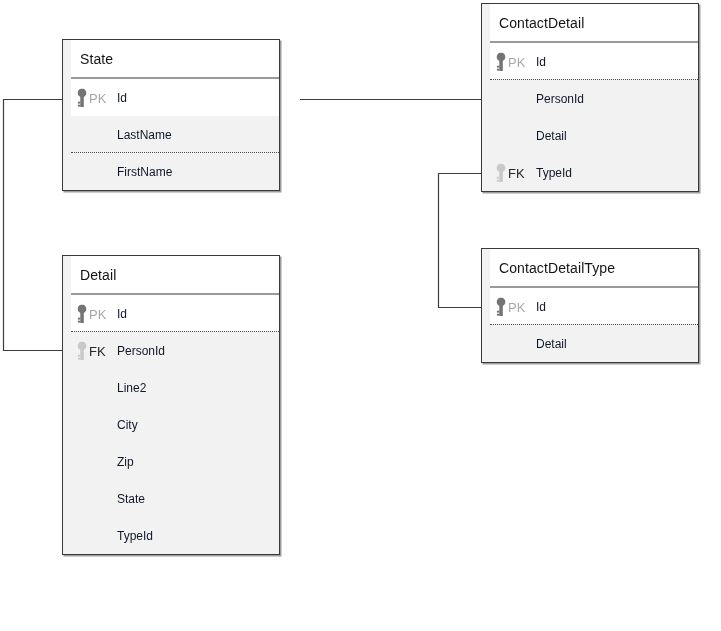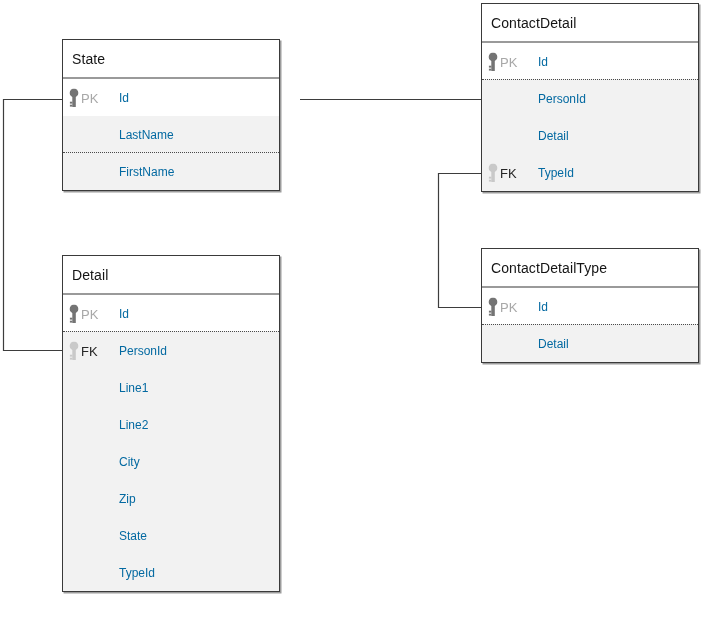--- a/index.html
+++ b/index.html
@@ -28,20 +28,21 @@
   }
   
   .table {
     position: absolute;
     box-sizing: border-box;
     width: 218px;
     border: 1.5px solid #3a3a3a;
     background: #f2f2f2;
     box-shadow: 1.5px 1.5px 0 #9c9c9c;
     z-index: 2;
+    padding-left: 8px;
   }
   .t-header {
     height: 37px;
     background: #ffffff;
     border-bottom: 2px solid #9a9a9a;
     display: flex;
     align-items: center;
     padding-left: 9px;
     font-size: 14px;
     color: #141414;
@@ -64,24 +65,24 @@
   .pk-icon { color: #747474; }
   .fk-icon { color: #c9c9c9; }
   .key-label {
     position: absolute; left: 18px; top: 50%;
     transform: translateY(-50%);
     font-size: 13px;
   }
   .pk-label { color: #a8a8a8; }
   .fk-label { color: #262626; }
   .col-name {
-    position: absolute; left: 56px; top: 50%;
+    position: absolute; left: 46px; top: 50%;
     transform: translateY(-50%);
     font-size: 12px;
-    color: #0369a1;
+    color: #0f172a;
   }
   
   #tbl-person            { left: 62px;  top: 39px;  }
   #tbl-contact-detail    { left: 481px; top: 3px;   }
   #tbl-address           { left: 62px;  top: 255px; }
   #tbl-contact-detail-type { left: 481px; top: 248px; }
 </style>
 </head>
 <body>
 
@@ -169,23 +170,20 @@
             <circle cx="5" cy="4.4" r="4.3" fill="currentColor"></circle>
             <rect x="3.3" y="7.5" width="3.5" height="11" fill="currentColor"></rect>
             <rect x="0.9" y="13.2" width="2.5" height="1.9" fill="currentColor"></rect>
             <rect x="0.9" y="16.2" width="2.5" height="1.9" fill="currentColor"></rect>
           </svg>
       </span>
       <span class="key-label fk-label">FK</span>
       <span class="col-name">PersonId</span>
     </div>
     <div class="t-row">
-      <span class="col-name">Line1</span>
-    </div>
-    <div class="t-row">
       <span class="col-name">Line2</span>
     </div>
     <div class="t-row">
       <span class="col-name">City</span>
     </div>
     <div class="t-row">
       <span class="col-name">Zip</span>
     </div>
     <div class="t-row">
       <span class="col-name">State</span>

